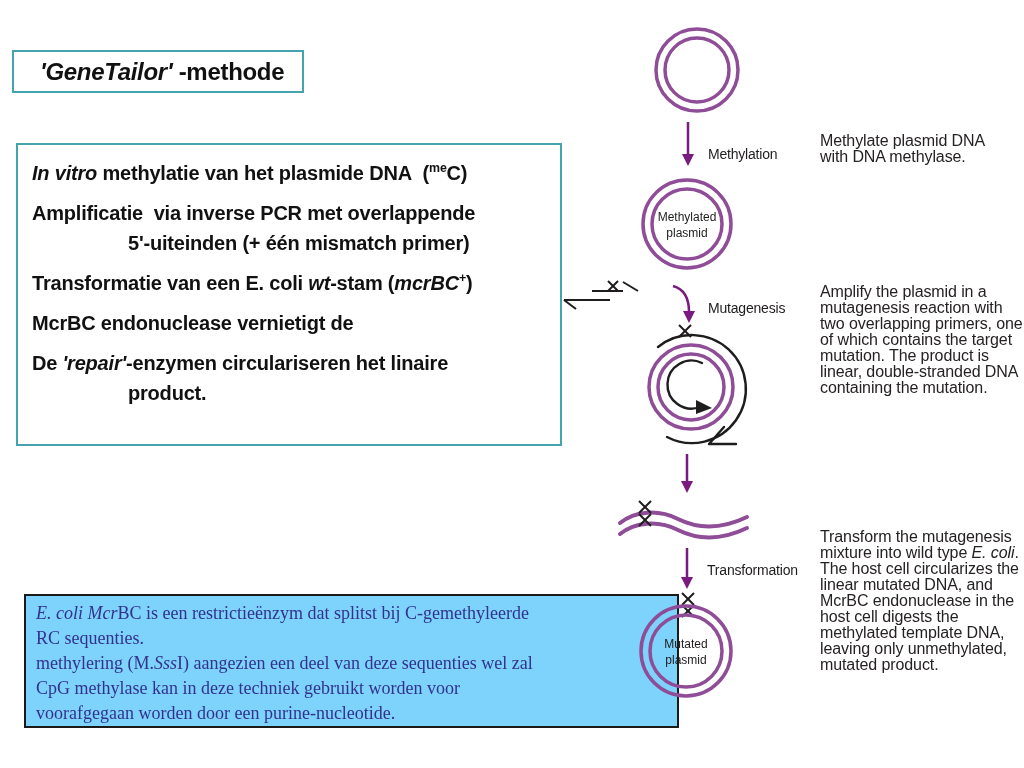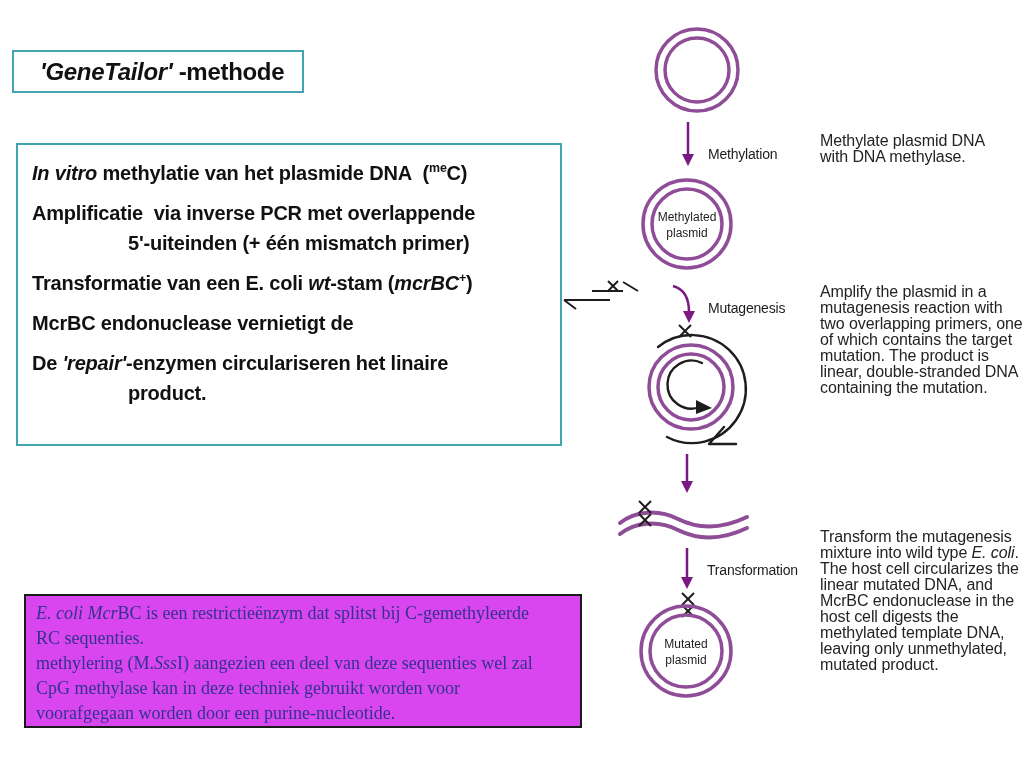--- a/index.html
+++ b/index.html
@@ -24,23 +24,23 @@
     border:2px solid var(--accent-teal);box-sizing:border-box;
     padding:13px 0 0 14px;background:#fff;
     color:var(--text);font-weight:bold;font-size:20px;letter-spacing:-0.2px;
   }
   .summary-box .rl{height:30px;line-height:30px;white-space:nowrap;}
   .summary-box .rl.nb{margin-top:10px;}
   .summary-box .rl.ind{padding-left:96px;}
 
   
   .note-box{
-    position:absolute;left:24px;top:594px;width:558px;height:134px;
+    position:absolute;left:24px;top:594px;width:655px;height:134px;
     border:2px solid var(--note-border);box-sizing:border-box;
-    padding:5px 0 0 10px;background:#d946ef;
+    padding:5px 0 0 10px;background:#7dd3fc;
     font-family:"Liberation Serif",serif;font-size:18px;color:var(--note-text);
   }
   .note-box .rl{line-height:25px;white-space:nowrap;}
 
   
   .diagram-label{position:absolute;font-size:14px;color:var(--ink);letter-spacing:-0.2px;white-space:nowrap;margin-top:6px;}
   #lbl-methylation{left:708px;top:140px;}
   #lbl-mutagenesis{left:708px;top:294px;}
   #lbl-transformation{left:707px;top:556px;}
   .circle-label{position:absolute;font-size:12px;color:var(--ink);text-align:center;line-height:16px;}

